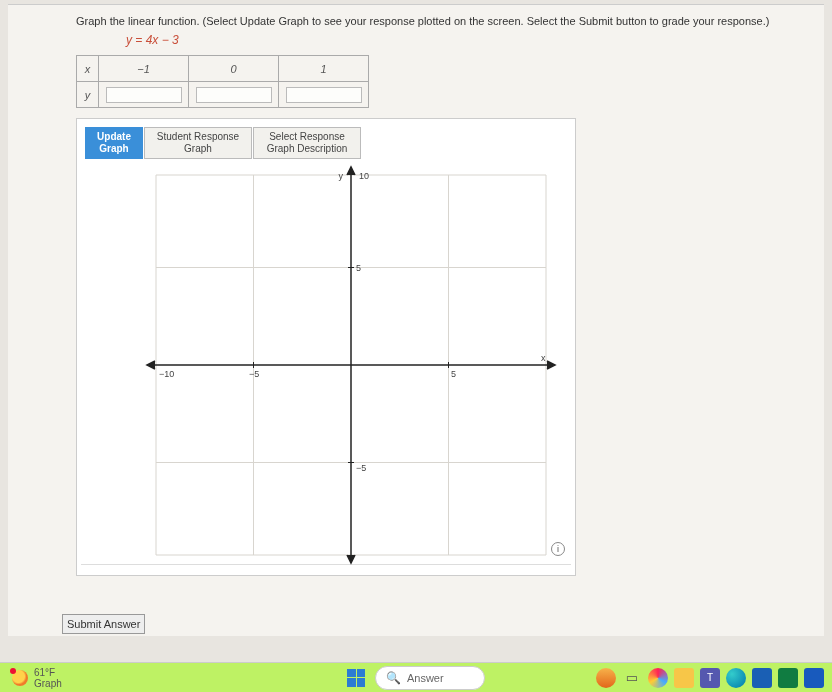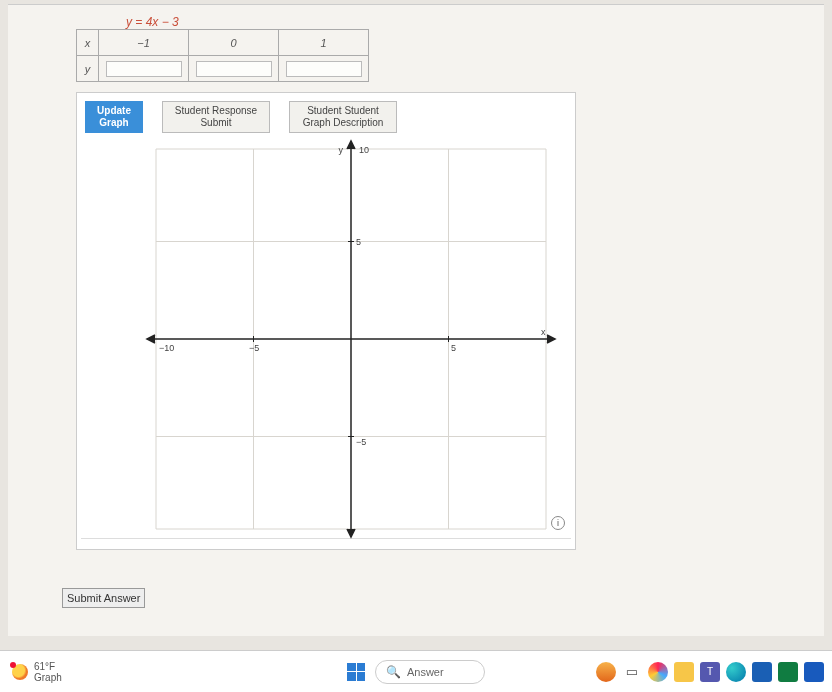--- a/index.html
+++ b/index.html
@@ -20,20 +20,21 @@
     }
     .instruction {
       font-size: 11px;
       color: #333;
       margin-bottom: 6px;
     }
     .equation {
       font-size: 12px;
       color: #c94f3a;
       margin-left: 50px;
+      margin-bottom: 8px;
       font-style: italic;
     }
     table.xy {
       border-collapse: collapse;
       margin-bottom: 10px;
     }
     table.xy td, table.xy th {
       border: 1px solid #aaa;
       text-align: center;
       font-size: 11px;
@@ -52,21 +53,21 @@
       font-size: 11px;
     }
     .graph-box {
       border: 1px solid #ccc;
       width: 500px;
       background: #fff;
       padding: 4px 4px 10px 4px;
     }
     .tabbar {
       display: flex;
-      gap: 19px;
+      gap: 1px;
       padding: 4px 4px 0 4px;
     }
     .tab {
       border: 1px solid #bbb;
       font-size: 10px;
       text-align: center;
       padding: 4px 6px;
       line-height: 1.2;
       background: #f2f1ed;
       color: #444;
@@ -113,22 +114,22 @@
       padding: 3px 4px;
       background: #eee;
       border: 1px solid #999;
       color: #333;
       margin-left: -14px;
     }
     
     .taskbar {
       position: absolute;
       left: 0; right: 0; bottom: 0;
-      height: 42px;
-      background: #ffffff;
+      height: 30px;
+      background: #bef264;
       border-top: 1px solid #ccc;
       display: flex;
       align-items: center;
       justify-content: flex-end;
     }
     .weather {
       display: flex;
       align-items: center;
       gap: 6px;
       margin-left: 12px;
@@ -173,20 +174,21 @@
     .ticon {
       width:20px; height:20px; border-radius:3px;
       display:flex; align-items:center; justify-content:center;
       font-size:13px;
     }
   </style>
 </head>
 <body>
 
 <div class="page-content">
+  <div class="instruction">Graph the linear function. (Select Update Graph to see your response plotted on the screen. Select the Submit button to grade your response.)</div>
   <div class="equation">y = 4x − 3</div>
 
   <table class="xy">
     <tbody>
         <tr>
       <th class="rowh">x</th>
       <td class="xcell">−1</td>
       <td class="xcell">0</td>
       <td class="xcell">1</td>
     </tr>
@@ -195,22 +197,22 @@
       <td class="xcell"><input type="text" value="" style=""></td>
       <td class="xcell"><input type="text" value="" style=""></td>
       <td class="xcell"><input type="text" value="" style=""></td>
     </tr>
   </tbody>
     </table>
 
   <div class="graph-box">
     <div class="tabbar">
       <div class="tab update">Update Graph</div>
-      <div class="tab sr1">Student Response Submit</div>
-      <div class="tab sr2">Student Student Graph Description</div>
+      <div class="tab sr1">Student Response Graph</div>
+      <div class="tab sr2">Select Response Graph Description</div>
     </div>
     <div class="graph-area">
       <svg width="490" height="400" viewBox="0 0 490 400">
 
         <g stroke="#d8d5cf" stroke-width="1">
           <line x1="75" y1="10" x2="75" y2="390"></line>
           <line x1="172.5" y1="10" x2="172.5" y2="390"></line>
           <line x1="367.5" y1="10" x2="367.5" y2="390"></line>
           <line x1="465" y1="10" x2="465" y2="390"></line>
           <line x1="75" y1="10" x2="465" y2="10"></line>

